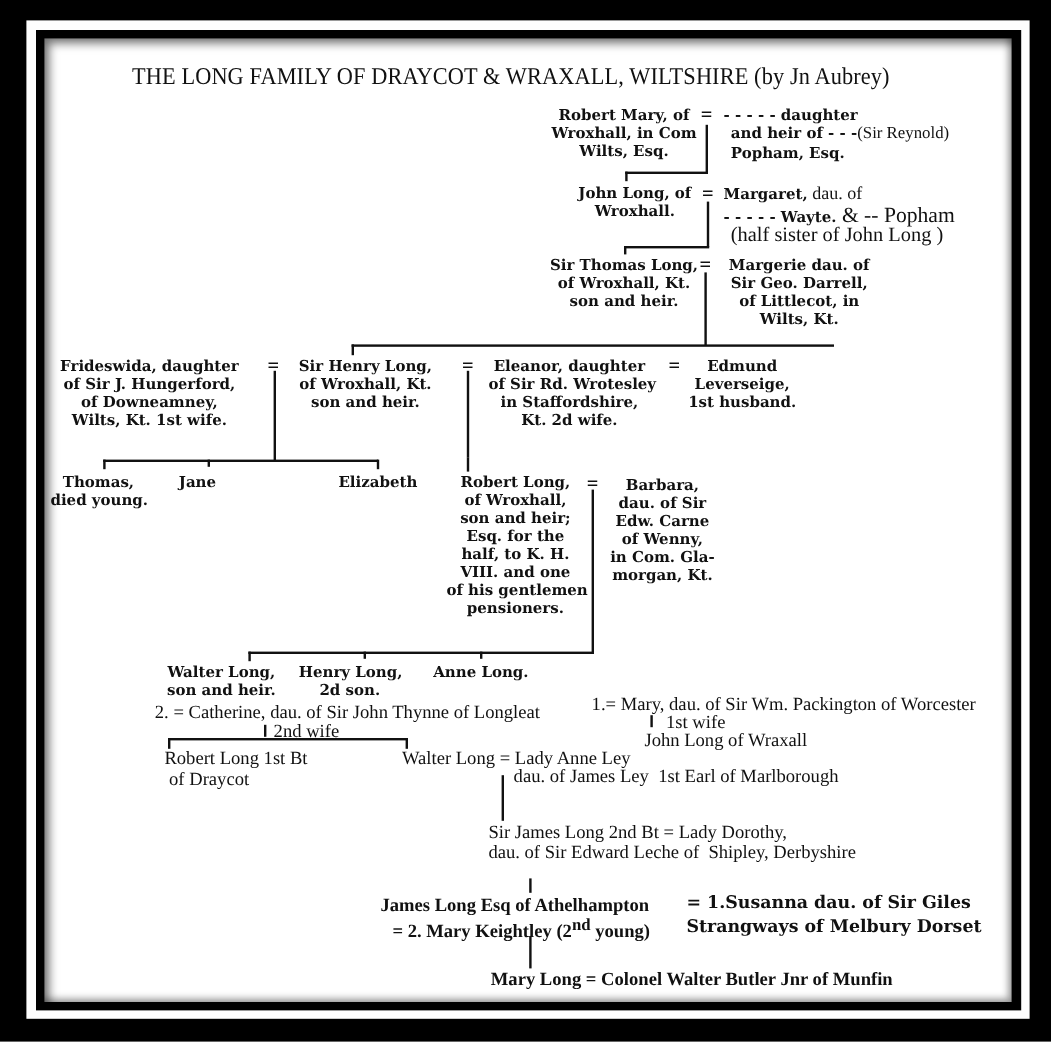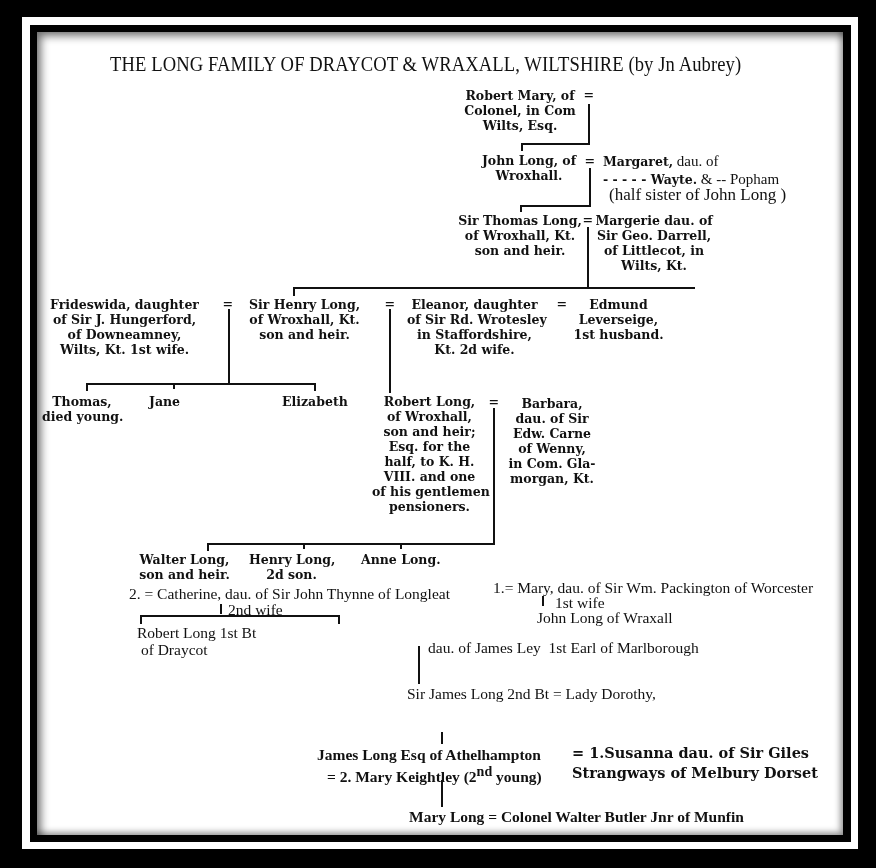--- a/index.html
+++ b/index.html
@@ -37,49 +37,54 @@
 
 <div class="frame-white"></div>
 <div class="frame-black"></div>
 
 <div class="page">
 
   <div class="t title" style="left:73px; top:22px;">THE LONG FAMILY OF DRAYCOT  &amp; WRAXALL, WILTSHIRE (by Jn Aubrey)</div>
 
   <div class="t old" style="left:418px; top:56px; width:130px;">
     <div>Robert Mary, of</div>
-    <div>Colonel, in Com</div>
+    <div>Wroxhall, in Com</div>
     <div>Wilts, Esq.</div>
   </div>
   <div class="eq" style="left:547px; top:55px;">=</div>
+  <div class="t old" style="left:566px; top:56px; text-align:left;">
+    <div style="padding-left:0;">- - - - - daughter</div>
+    <div style="padding-left:6px;"><span>and heir of - - -</span><span class="modern" style="font-weight:normal; font-size:14px;">(Sir Reynold)</span></div>
+    <div style="padding-left:6px;">Popham, Esq.</div>
+  </div>
   <div class="vline" style="left:551px; top:72px; height:40px;"></div>
   <div class="hline" style="left:484px; top:111px; width:69px;"></div>
   <div class="vline" style="left:484px; top:111px; height:8px;"></div>
 
   <div class="t old" style="left:432px; top:121px; width:120px;">
     <div>John Long, of</div>
     <div>Wroxhall.</div>
   </div>
   <div class="eq" style="left:548px; top:121px;">=</div>
   <div class="t" style="left:566px; top:121px;">
     <div style="line-height:16px;"><span class="old">Margaret,</span><span class="modern" style="font-size:15px;"> dau. of</span></div>
-    <div style="line-height:18px;"><span class="old">- - - - - Wayte.</span><span class="modern" style="font-size:15px;"> &amp; -- Popham</span></div>
+    <div style="line-height:18px;"><span class="old">- - - - - Wayte.</span><span class="modern" style="font-size:18px;"> &amp; -- Popham</span></div>
     <div class="modern" style="font-size:17px; line-height:14px; padding-left:6px;">(half sister of John Long )</div>
   </div>
   <div class="vline" style="left:552px; top:136px; height:38px;"></div>
   <div class="hline" style="left:483px; top:173px; width:71px;"></div>
   <div class="vline" style="left:483px; top:173px; height:7px;"></div>
 
   <div class="t old" style="left:418px; top:181px; width:130px;">
     <div>Sir Thomas Long,</div>
     <div>of Wroxhall, Kt.</div>
     <div>son and heir.</div>
   </div>
   <div class="eq" style="left:546px; top:180px;">=</div>
-  <div class="t old" style="left:558px; top:181px; width:118px;">
+  <div class="t old" style="left:570px; top:181px; width:118px;">
     <div>Margerie dau. of</div>
     <div>Sir Geo. Darrell,</div>
     <div>of Littlecot, in</div>
     <div>Wilts, Kt.</div>
   </div>
   <div class="vline" style="left:550px; top:195px; height:61px;"></div>
   <div class="hline" style="left:256px; top:255px; width:402px;"></div>
   <div class="vline" style="left:256px; top:255px; height:9px;"></div>
 
   <div class="t old" style="left:0px; top:265px; width:175px;">
@@ -169,24 +174,26 @@
   <div class="t modern-b" style="left:500px; top:577px; font-weight:normal;">John  Long  of Wraxall</div>
 
   <div class="hline thin" style="left:103px; top:583px; width:199px;"></div>
   <div class="vline vthin" style="left:103px; top:583px; height:9px;"></div>
   <div class="vline vthin" style="left:301px; top:583px; height:9px;"></div>
 
   <div class="t modern" style="left:100px; top:592px;">
     <div>Robert Long 1st Bt</div>
     <div style="white-space:pre;"> of Draycot</div>
   </div>
+  <div class="t modern" style="left:298px; top:592px;">Walter Long = Lady Anne Ley</div>
   <div class="t modern" style="left:391px; top:607px; white-space:pre;">dau. of James Ley  1st Earl of Marlborough</div>
   <div class="vline vthin" style="left:381px; top:614px; height:38px;"></div>
 
   <div class="t modern" style="left:370px; top:653px;">Sir James Long 2nd Bt = Lady Dorothy,</div>
+  <div class="t modern" style="left:370px; top:670px; white-space:pre;">dau. of Sir Edward Leche of  Shipley, Derbyshire</div>
   <div class="vline vthin" style="left:404px; top:700px; height:12px;"></div>
 
   <div class="t modern-b" style="left:280px; top:714px;">James Long Esq of Athelhampton</div>
   <div class="t modern-b" style="left:290px; top:731px;"><span>= 2. Mary Keightley (2</span><sup style="font-size:14px;margin-top:32px;">nd</sup><span> young)</span></div>
   <div class="t" style="left:535px; top:711px; font-family:'DejaVu Serif', serif; font-weight:bold; font-size:14.5px; line-height:20px;">
     <div>= 1.Susanna dau. of Sir Giles</div>
     <div>Strangways of Melbury Dorset</div>
   </div>
   <div class="vline vthin" style="left:404px; top:748px; height:27px;"></div>
 

